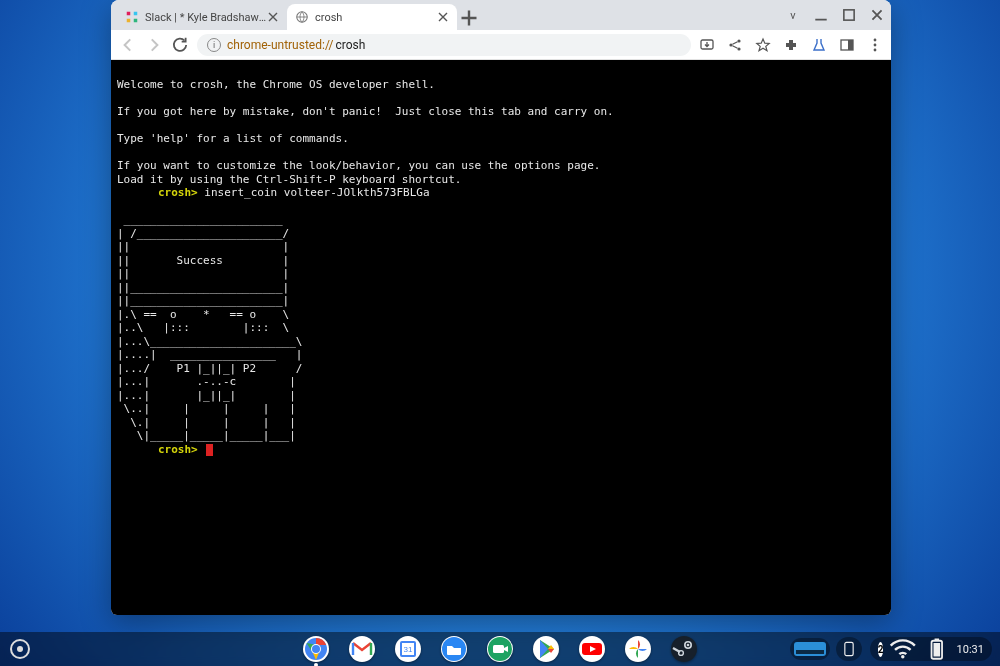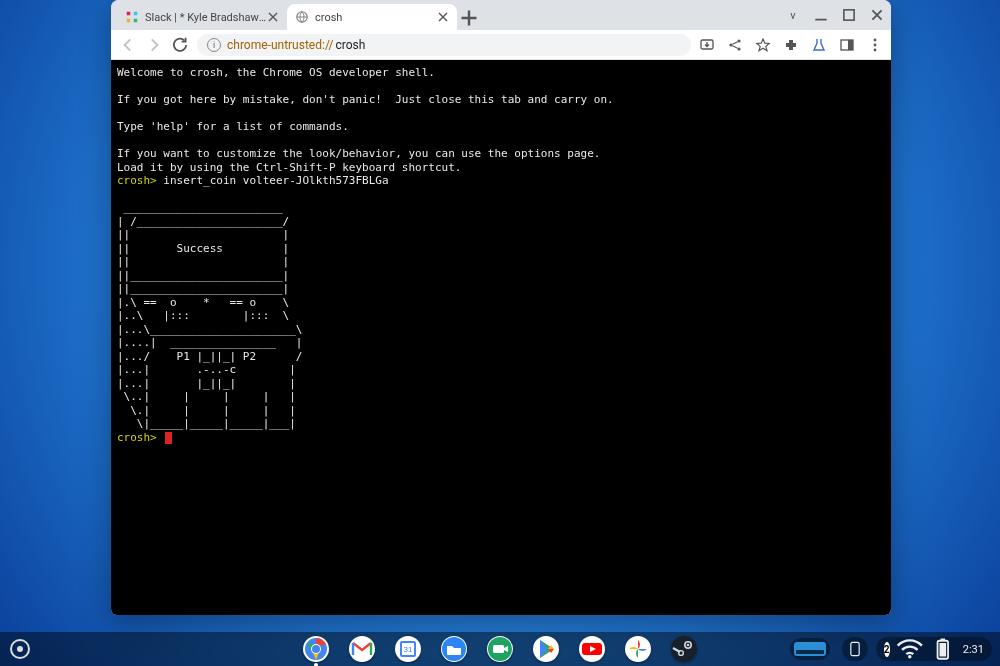--- a/index.html
+++ b/index.html
@@ -86,25 +86,25 @@
   .toolbar-right span { width:16px;height:16px;display:flex;align-items:center;justify-content:center;cursor:pointer; }
 
   
   .terminal {
     flex: 1 1 auto;
     background: #000;
     color: #e8e8e8;
     font-family: "DejaVu Sans Mono", "Courier New", monospace;
     font-size: 11px;
     line-height: 13.5px;
-    padding: 6px 6px;
+    padding: 18px 6px;
     white-space: pre;
     overflow: hidden;
   }
-  .prompt { color: #d4d40a; font-weight: normal; }
+  .prompt { color: #d4d40a; font-weight: bold; margin-left: 41px; }
   .cursor {
     display: inline-block;
     width: 7px; height: 12px;
     background: #d22;
     vertical-align: text-bottom;
     margin-left: 2px;
   }
 
   
   .shelf {
@@ -417,16 +417,16 @@
       <span class="badge-circle">2</span>
       <svg viewBox="0 0 16 12" width="14" height="11">
           <path d="M1 4 C5 0 11 0 15 4 M3.5 6.5 C6 4 10 4 12.5 6.5 M6 9 C7 8 9 8 10 9" fill="none" stroke="#eee" stroke-width="1.4"></path>
           <circle cx="8" cy="10.5" r="1" fill="#eee"></circle>
         </svg>
       <svg viewBox="0 0 10 16" width="9" height="14">
           <rect x="1.5" y="2.5" width="7" height="12" rx="1.2" fill="none" stroke="#eee" stroke-width="1.2"></rect>
           <rect x="3.5" y="1" width="3" height="1.5" fill="#eee"></rect>
           <rect x="2.8" y="4" width="4.4" height="9" fill="#eee"></rect>
         </svg>
-      <span>2:31</span>
+      <span>10:31</span>
     </div>
   </div>
 </div>
 
 </body></html>

